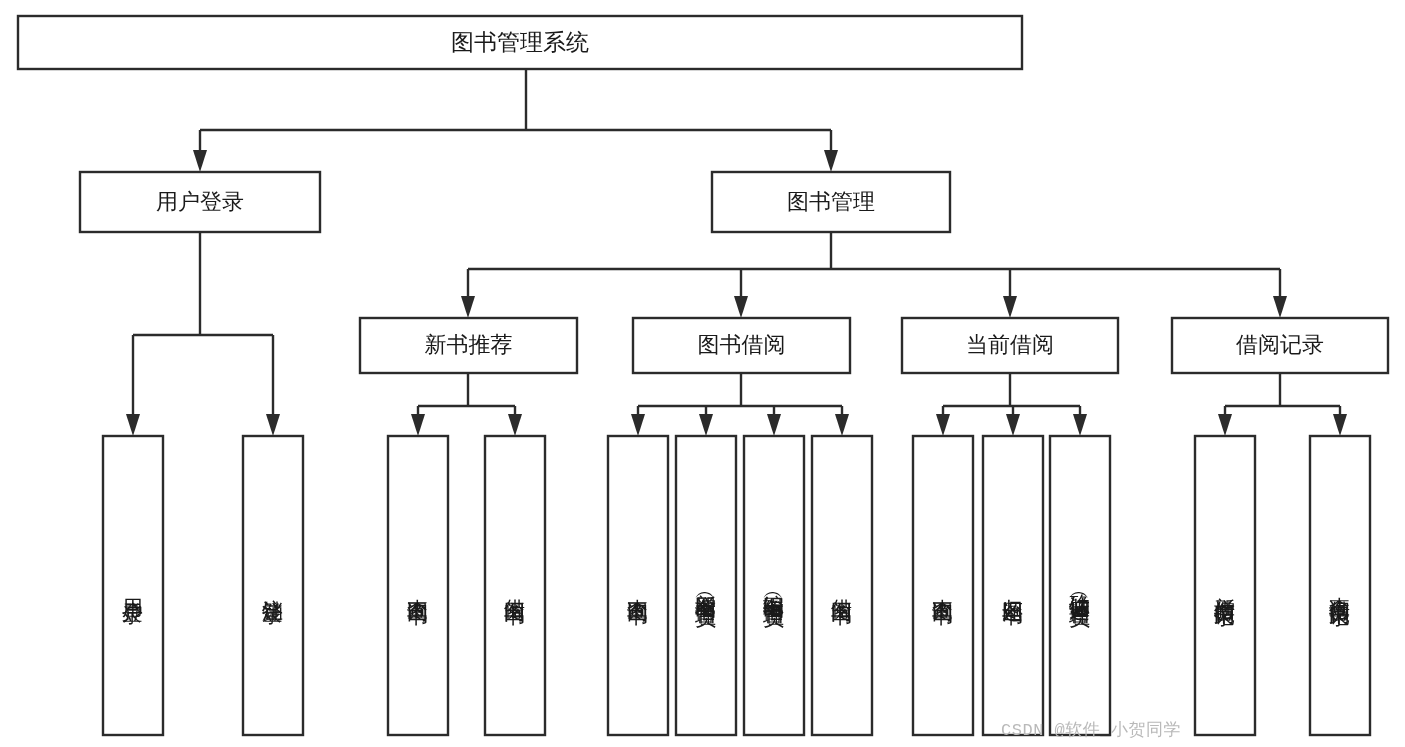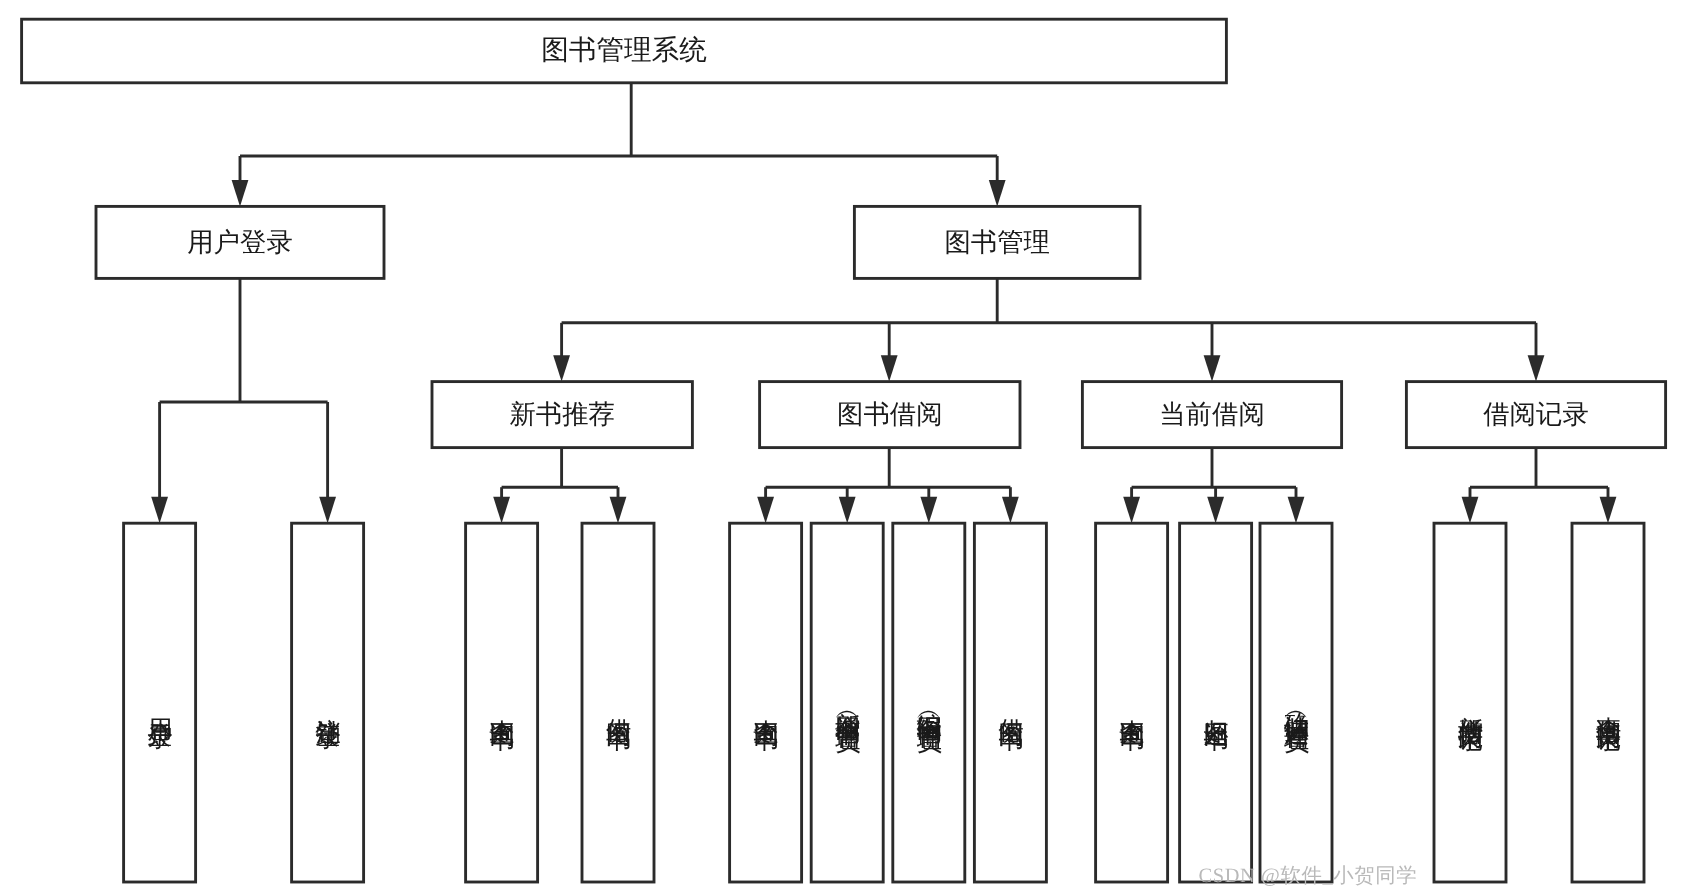--- a/index.html
+++ b/index.html
@@ -66,21 +66,21 @@
     white-space: nowrap;
     display: flex;
     align-items: center;
     justify-content: center;
     pointer-events: none;
   }
   .watermark {
     position: absolute;
     right: 14px;
     bottom: 6px;
-    font-family: Liberation Serif, serif;
+    font-family: Liberation Mono, monospace;
     font-size: 17px;
     color: #b9b9b9;
     letter-spacing: 0.5px;
     white-space: nowrap;
   }
 </style>
 </head>
 <body>
 
 <div id="diagram-root">

